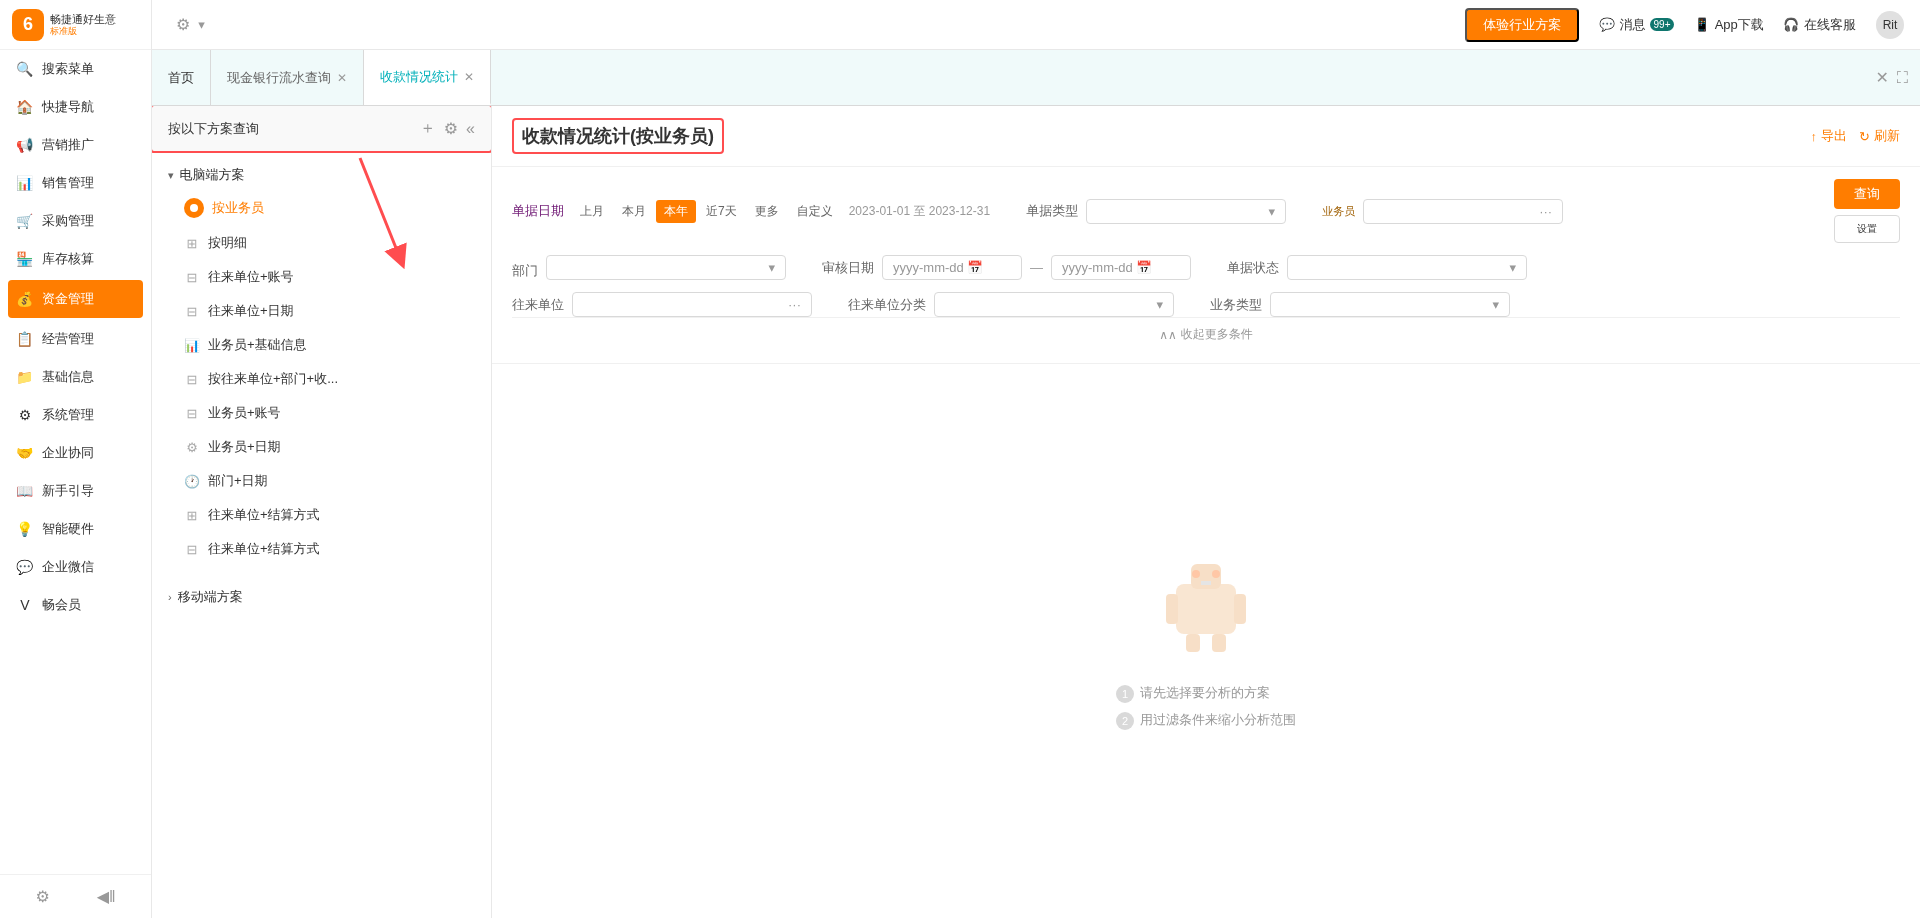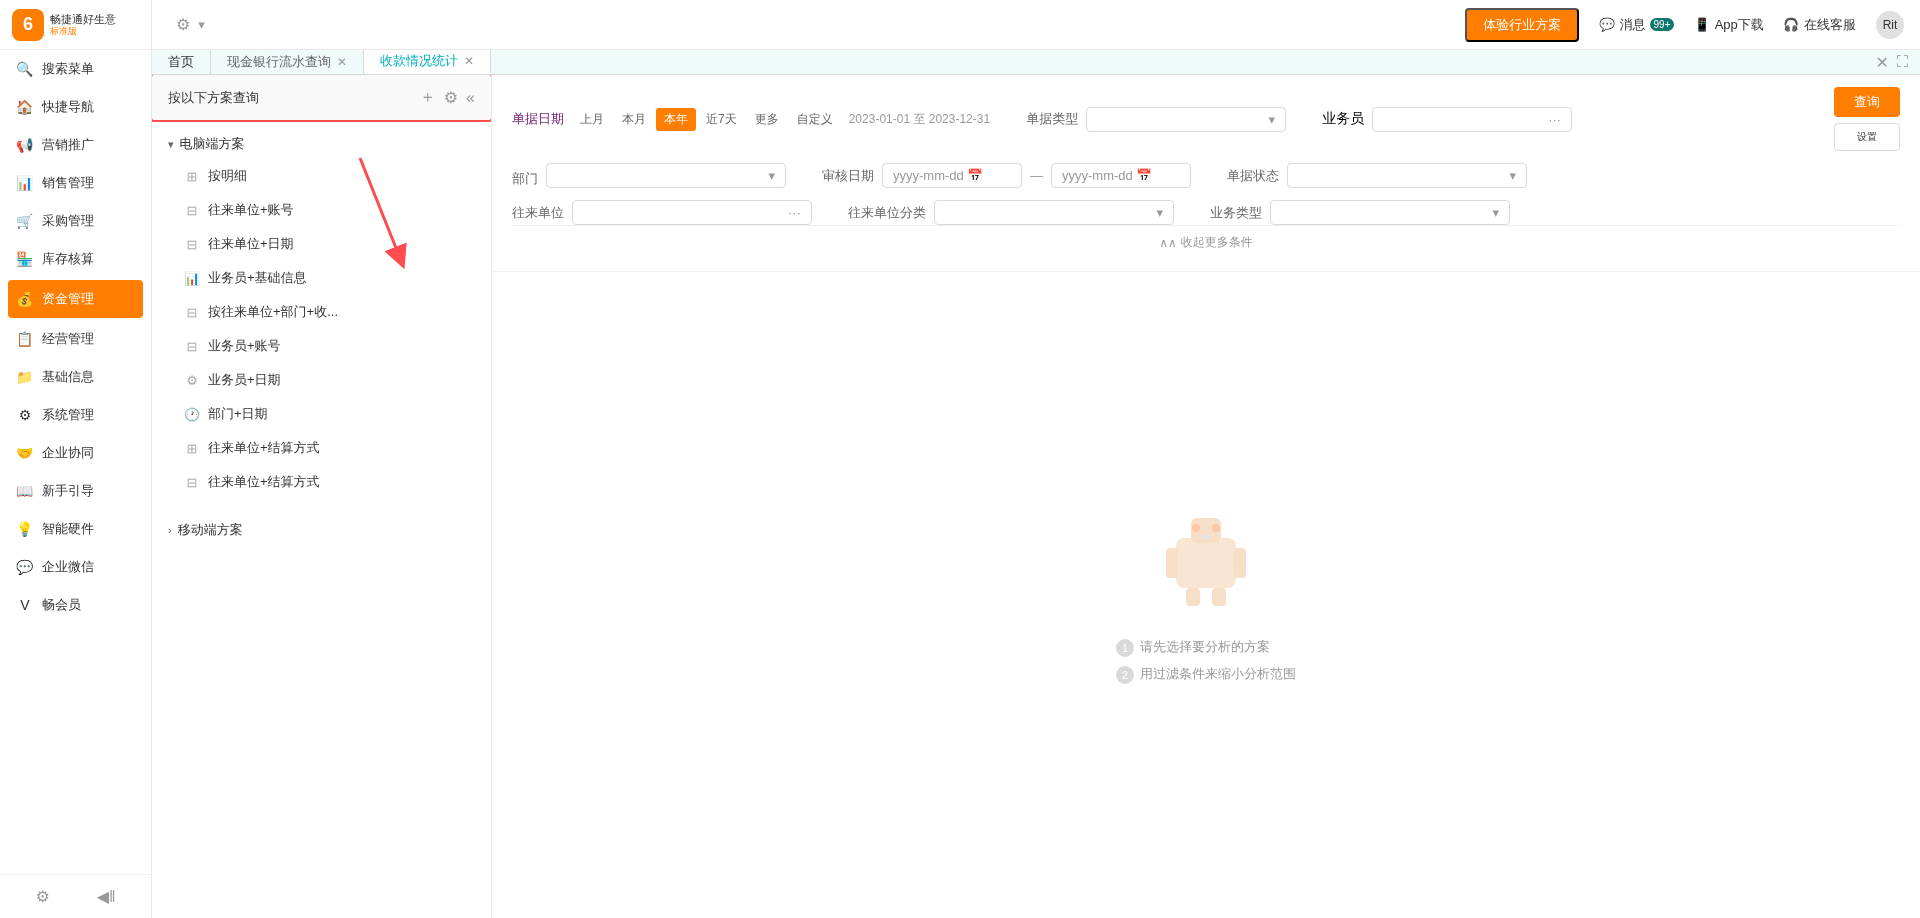--- a/index.html
+++ b/index.html
@@ -24,21 +24,21 @@
     
     .topbar { height: 50px; background: #fff; display: flex; align-items: center; padding: 0 16px; border-bottom: 1px solid #e8e8e8; justify-content: space-between; flex-shrink: 0; }
     .topbar-left { display: flex; align-items: center; gap: 8px; }
     .topbar-breadcrumb { color: #999; font-size: 13px; }
     .topbar-right { display: flex; align-items: center; gap: 20px; font-size: 13px; }
     .topbar-btn { cursor: pointer; color: #333; display: flex; align-items: center; gap: 4px; }
     .topbar-badge { background: #0f766e; color: white; border-radius: 10px; font-size: 10px; padding: 1px 4px; }
     .topbar-trial { background: #ff7d00; color: white; padding: 6px 16px; border-radius: 4px; cursor: pointer; font-size: 13px; }
 
     
-    .tabbar { height: 25px; background: #f0fafa; display: flex; align-items: stretch; border-bottom: 1px solid #d9d9d9; flex-shrink: 0; }
+    .tabbar { height: 56px; background: #f0fafa; display: flex; align-items: stretch; border-bottom: 1px solid #d9d9d9; flex-shrink: 0; }
     .tab-item { display: flex; align-items: center; padding: 0 16px; cursor: pointer; font-size: 13px; color: #666; border-right: 1px solid #d9d9d9; gap: 6px; }
     .tab-item.home { color: #333; }
     .tab-item.active { background: #fff; color: #00b0b9; border-bottom: 2px solid #fff; }
     .tab-close { color: #999; font-size: 12px; cursor: pointer; }
 
     
     .content { flex: 1; display: flex; overflow: hidden; }
 
     
     .side-panel { width: 340px; background: #fff; border-right: 1px solid #e8e8e8; overflow-y: auto; flex-shrink: 0; }
@@ -227,20 +227,28 @@
 
         <div class="highlight-box" style="top:-2px;left:-2px;right:-2px;bottom:-2px;border-color:#ff4d4f;"></div>
       </div>
 
       <div class="scheme-section">
         <div class="scheme-group-header">
           <span style="color:#666;font-size:11px;">▾</span>
           <span>电脑端方案</span>
         </div>
 
+        <div class="scheme-item active">
+          <div class="active-dot">
+            <svg width="10" height="10" viewBox="0 0 10 10">
+                <circle cx="5" cy="5" r="4" fill="white"></circle>
+              </svg>
+          </div>
+          <span>按业务员</span>
+        </div>
 
         <div class="scheme-item">
           <span class="scheme-item-icon" style="color:#aaa;">⊞</span>
           <span>按明细</span>
         </div>
 
         <div class="scheme-item">
           <span class="scheme-item-icon" style="color:#aaa;">⊟</span>
           <span>往来单位+账号</span>
         </div>
@@ -289,20 +297,33 @@
       <div class="scheme-section">
         <div class="scheme-group-header">
           <span style="color:#666;font-size:11px;">›</span>
           <span>移动端方案</span>
         </div>
       </div>
     </div>
 
     <div class="main-panel">
 
+      <div class="page-header">
+        <span class="page-title">收款情况统计(按业务员)</span>
+        <div class="page-actions">
+          <div class="action-btn">
+            <span>↑</span>
+            <span>导出</span>
+          </div>
+          <div class="action-btn">
+            <span>↻</span>
+            <span>刷新</span>
+          </div>
+        </div>
+      </div>
 
       <div class="filter-area">
 
         <div style="display:flex;align-items:center;gap:16px;margin-bottom:12px;">
 
           <div style="display:flex;align-items:center;gap:8px;">
             <span style="color:#701a75;font-size:13px;white-space:nowrap;">单据日期</span>
             <div style="display:flex;align-items:center;gap:2px;">
               <span class="date-btn">上月</span>
               <span class="date-btn">本月</span>
@@ -316,21 +337,21 @@
 
           <div style="display:flex;align-items:center;gap:8px;margin-left:20px;">
             <span style="color:#666;font-size:13px;white-space:nowrap;">单据类型</span>
             <div style="display:flex;align-items:center;border:1px solid #d9d9d9;border-radius:4px;padding:4px 10px;min-width:200px;cursor:pointer;background:#fff;font-size:13px;color:#333;justify-content:space-between;">
               <span></span>
               <span style="color:#999;">▾</span>
             </div>
           </div>
 
           <div style="display:flex;align-items:center;gap:8px;margin-left:20px;">
-            <span style="color:#000000;font-size:14px;white-space:nowrap;">业务员</span>
+            <span style="color:#a16207;font-size:11px;white-space:nowrap;">业务员</span>
             <div style="display:flex;align-items:center;border:1px solid #d9d9d9;border-radius:4px;padding:4px 10px;min-width:200px;cursor:pointer;background:#fff;font-size:13px;color:#333;justify-content:space-between;">
               <span></span>
               <span style="color:#999;">···</span>
             </div>
           </div>
 
           <div style="display:flex;flex-direction:column;gap:6px;margin-left:auto;">
             <button class="btn-query">查询</button>
             <button class="btn-setting">设置</button>
           </div>

